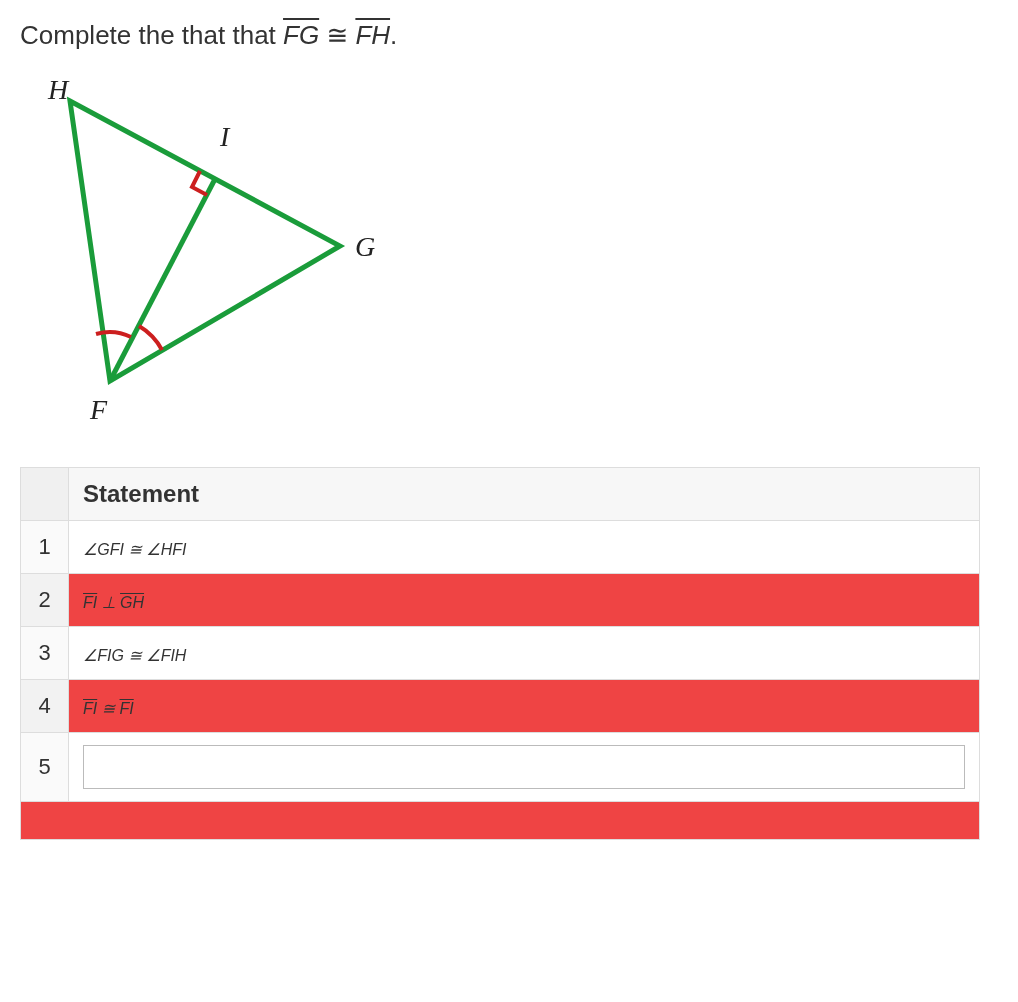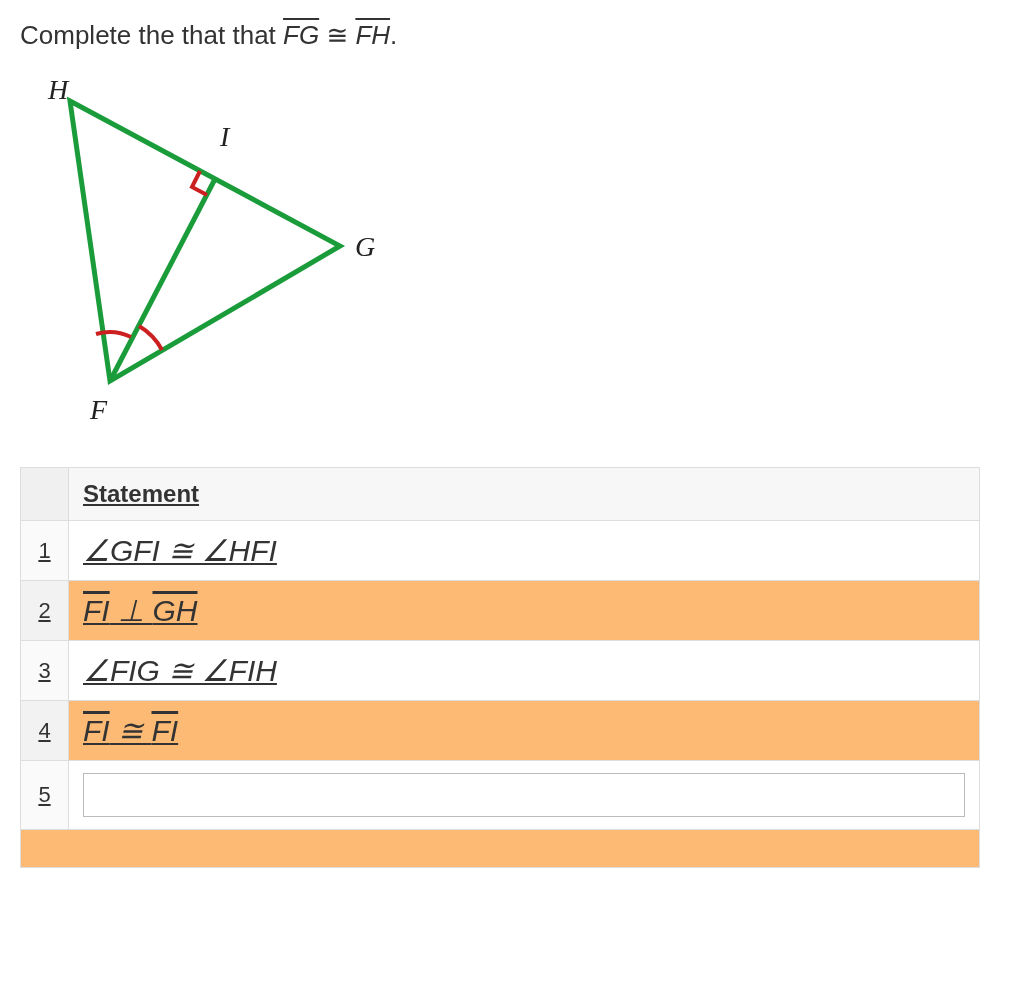--- a/index.html
+++ b/index.html
@@ -23,21 +23,20 @@
     font-style: italic;
     text-align: center;
   }
   .diagram {
     margin: 10px 0 30px 10px;
   }
   table.proof {
     border-collapse: collapse;
     width: 960px;
     margin-top: 10px;
-    text-decoration: underline;
   }
   table.proof th, table.proof td {
     border: 1px solid #ddd;
     padding: 12px 14px;
     text-align: left;
     vertical-align: middle;
   }
   table.proof th {
     background: #f7f7f7;
     font-weight: bold;
@@ -47,39 +46,39 @@
     text-align: center;
     background: #fafafa;
     font-size: 22px;
   }
   table.proof tr.header-row th.corner {
     width: 48px;
     background: #f0f0f0;
   }
   .stmt {
     font-style: italic;
-    font-size: 30px;
+    font-size: 16px;
   }
   .input-cell {
     padding: 6px 8px;
   }
   .fake-input {
     width: 100%;
     height: 44px;
     border: 1px solid #bbb;
     background: #fff;
     font-family: inherit;
     font-size: 20px;
     padding: 4px 8px;
   }
   table.proof tr:nth-child(even) td.stmt-cell,
   table.proof tr:nth-child(even) td.num {
   }
   table.proof tr.shade td {
-    background: #fdba74;
+    background: #ef4444;
   }
   table.proof tr.shade td.num {
     background: #f2f2f2;
   }
 </style>
 </head>
 <body>
 
 <div class="prompt">
   <span>Complete the that that </span><span class="overline">FG</span><span> ≅ </span><span class="overline">FH</span><span>.</span>

